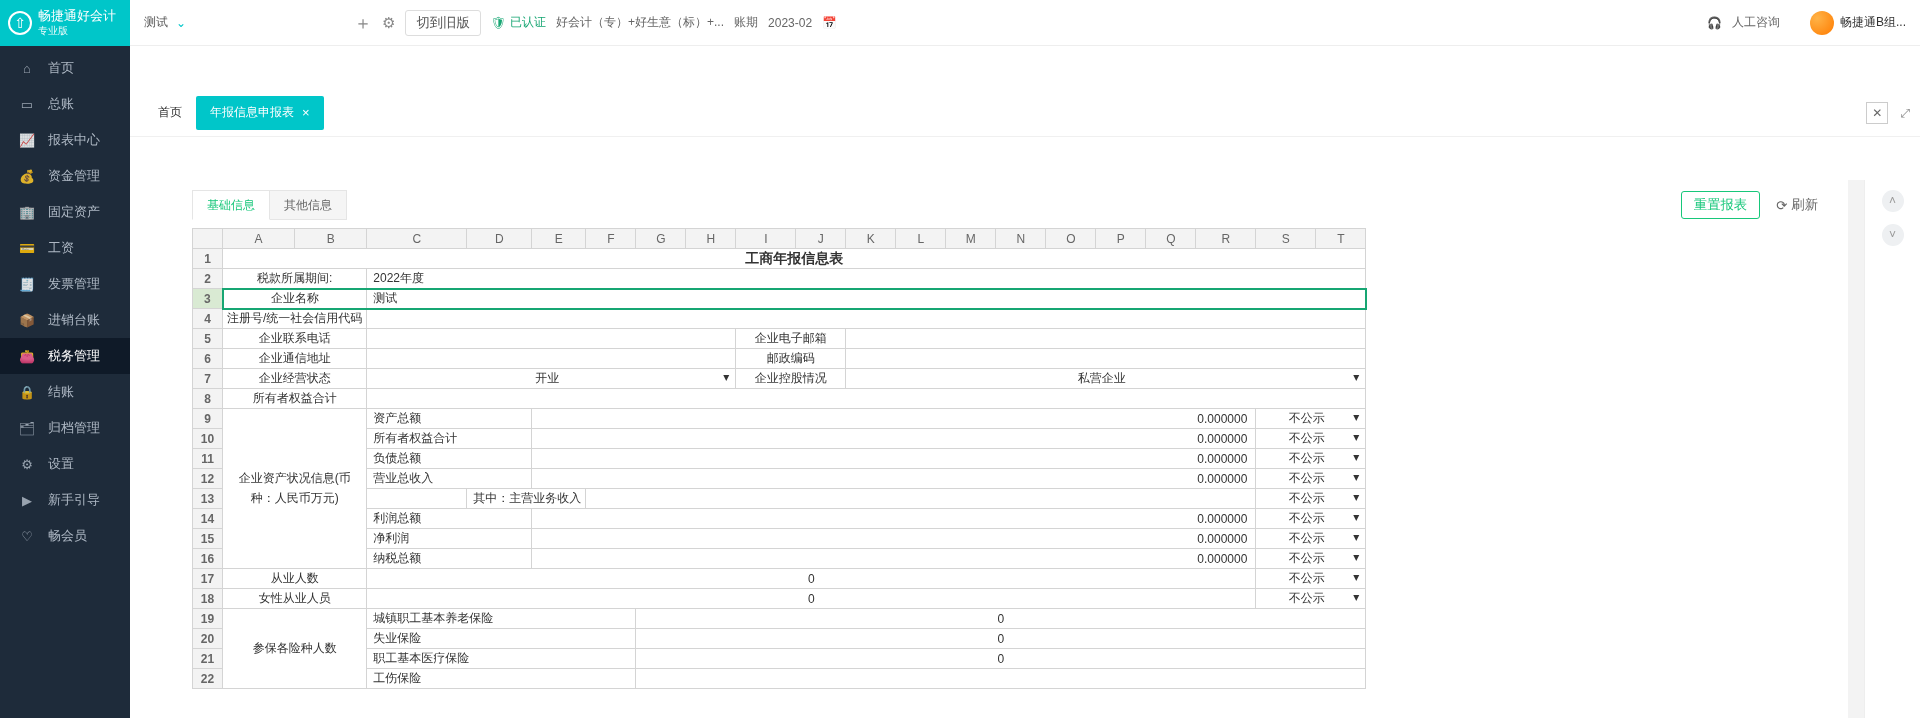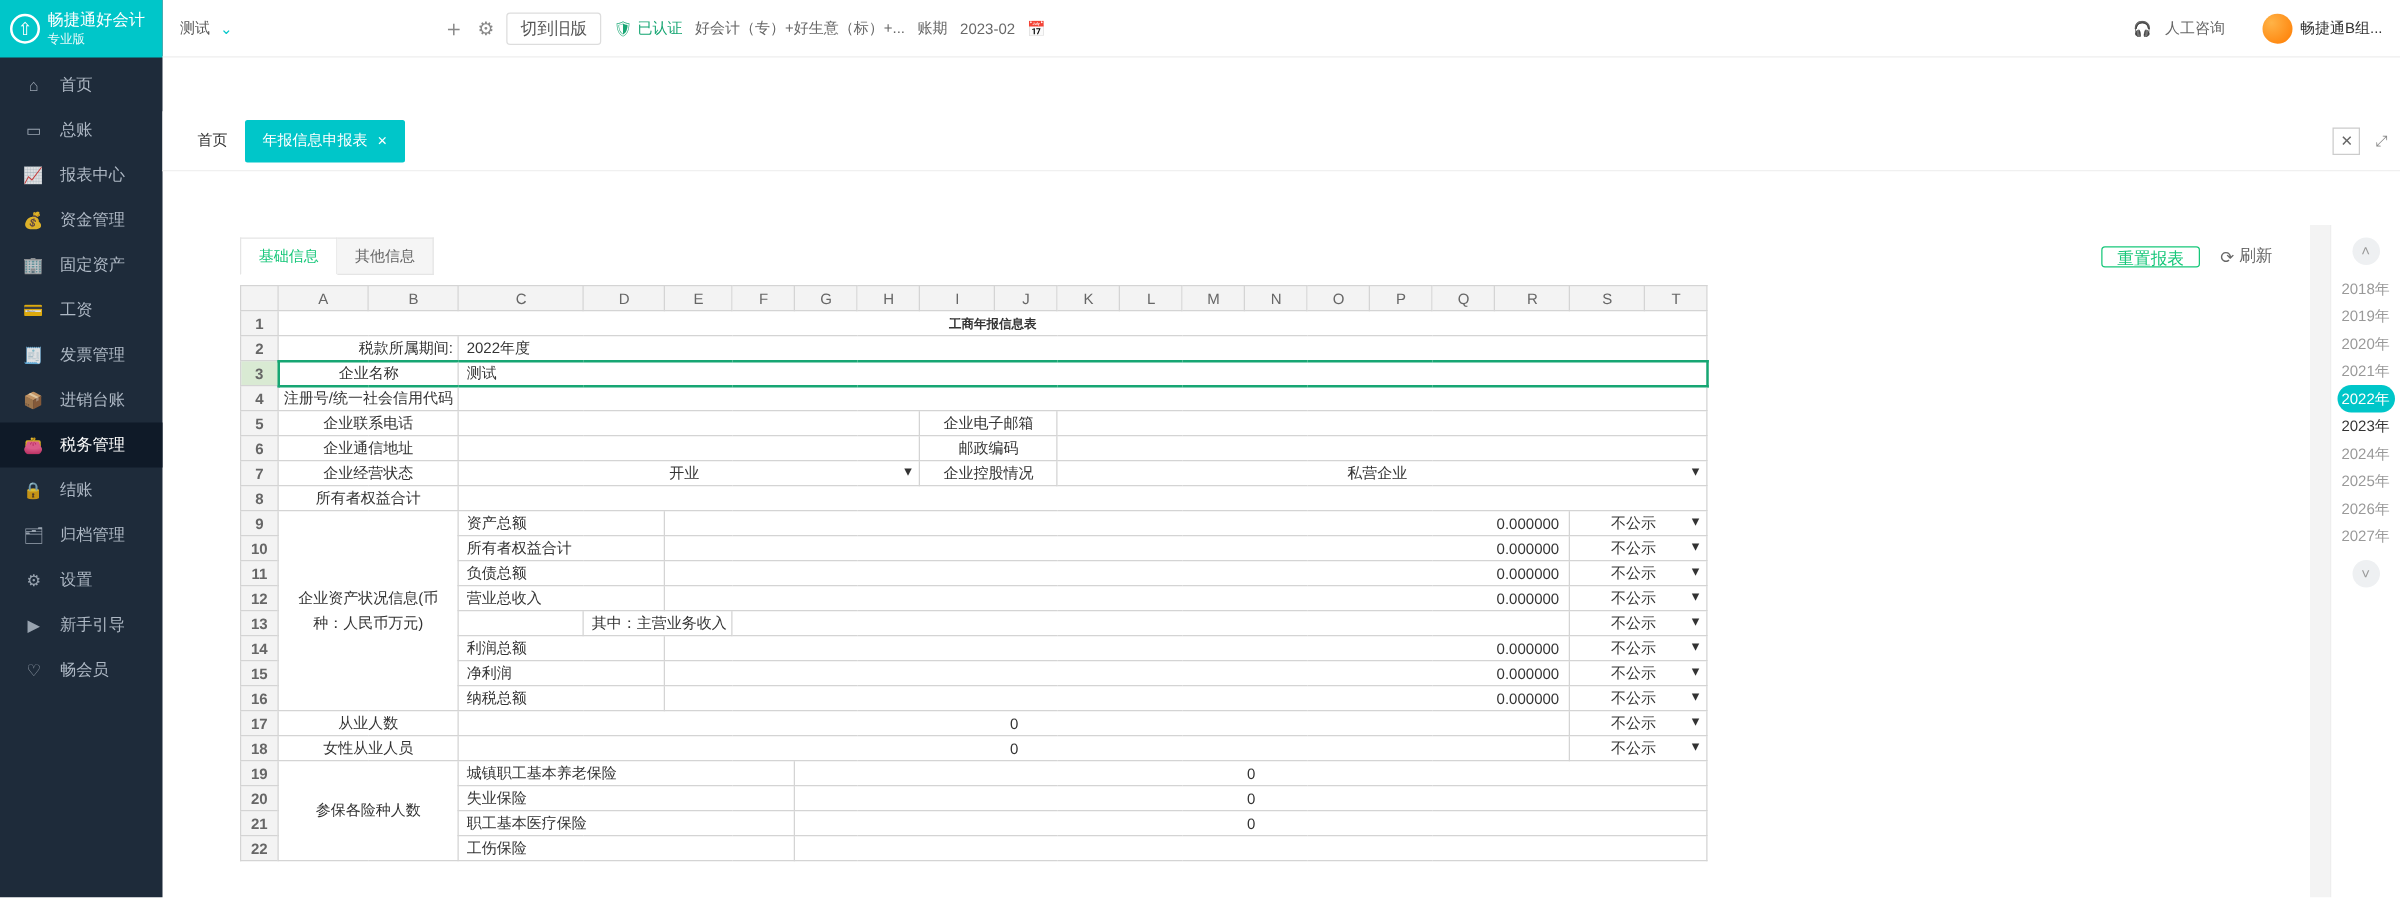--- a/index.html
+++ b/index.html
@@ -32,29 +32,29 @@
 .tabs-right{margin-left:auto;margin-right:10px;display:flex;align-items:center;gap:12px;}
 .close-sq{width:22px;height:22px;border:1px solid #ccc;display:flex;align-items:center;justify-content:center;cursor:pointer;color:#666;}
 .content{flex:1;display:flex;min-height:0;padding-left:48px;}
 .sheet-wrap{flex:1;display:flex;flex-direction:column;padding:10px 0 0 14px;min-width:0;}
 .subtabs-row{display:flex;align-items:center;}
 .subtabs{display:flex;height:30px;}
 .subtab{padding:0 14px;display:flex;align-items:center;cursor:pointer;background:#f5f5f5;color:#666;border:1px solid #e5e5e5;}
 .subtab + .subtab{border-left:none;}
 .subtab.active{background:#fff;color:#17c77a;border-bottom-color:#fff;}
 .tool-btns{margin-left:auto;margin-right:24px;display:flex;gap:10px;align-items:center;}
-.btn-outline-green{border:1px solid #17c77a;color:#17c77a;background:#fff;height:17px;padding:0 12px;border-radius:3px;cursor:pointer;}
+.btn-outline-green{border:1px solid #17c77a;color:#17c77a;background:#fff;height:28px;padding:0 12px;border-radius:3px;cursor:pointer;}
 .btn-plain{border:none;background:#fff;color:#666;height:28px;padding:0 6px;cursor:pointer;display:flex;align-items:center;gap:4px;}
 .grid-area{flex:1;overflow:auto;margin-top:8px;position:relative;}
 table.sp{border-collapse:collapse;table-layout:fixed;}
 table.sp th,table.sp td{border:1px solid #d4d4d4;height:20px;font-size:12px;text-align:center;background:#fff;vertical-align:middle;padding:0 4px;white-space:nowrap;overflow:hidden;}
 table.sp .colhdr{background:#f3f3f3;color:#666;font-weight:normal;}
 table.sp .rowhdr{background:#f3f3f3;color:#666;width:30px;}
 table.sp td.lbl{background:#fff;text-align:center;}
-.wtitle{font-size:10px;font-weight:bold;}
+.wtitle{font-size:14px;font-weight:bold;}
 .num{text-align:right !important;padding-right:8px !important;}
 .dd{text-align:center;}
 .dd::after{content:"▾";float:right;margin-right:2px;color:#333;}
 .sel-cell-left{border-left:2px solid #17a673 !important;}
 .sel-cell-top{border-top:2px solid #17a673 !important;}
 .sel-cell-bottom{border-bottom:2px solid #17a673 !important;}
 .sel-cell-right{border-right:2px solid #17a673 !important;}
 .years{width:56px;border-left:1px solid #eee;display:flex;flex-direction:column;align-items:center;padding-top:6px;gap:4px;}
 .year{width:46px;height:22px;border-radius:11px;display:flex;align-items:center;justify-content:center;color:#999;font-size:12px;cursor:pointer;}
 .year.on{background:#00c6c9;color:#fff;}
@@ -247,21 +247,21 @@
                   <th class="colhdr">T</th>
                 </tr>
               </thead>
               <tbody>
                 <tr>
                   <th class="rowhdr">1</th>
                   <td class="lbl" colspan="20"><span class="wtitle">工商年报信息表</span></td>
                 </tr>
                 <tr>
                   <th class="rowhdr">2</th>
-                  <td class="lbl" colspan="2" style="text-align:right">税款所属期间:</td>
+                  <td class="lbl" colspan="2" style="">税款所属期间:</td>
                   <td class="ta-left" colspan="18">2022年度</td>
                 </tr>
                 <tr>
                   <th class="rowhdr" style="background:#d9ead3">3</th>
                   <td class="lbl sel-cell-left sel-cell-top sel-cell-bottom" colspan="2">企业名称</td>
                   <td class="ta-left sel-cell-top sel-cell-bottom sel-cell-right" colspan="18">测试</td>
                 </tr>
                 <tr>
                   <th class="rowhdr">4</th>
                   <td class="lbl" colspan="2">注册号/统一社会信用代码</td>
@@ -378,29 +378,17 @@
                 </tr>
               </tbody>
             </table>
         </div>
       </div>
 
       <div class="scr"></div>
 
       <div class="years">
         <div class="yr-arrow">˄</div>
-        <div id="years">
-            <div class="year">2018年</div>
-            <div class="year">2019年</div>
-            <div class="year">2020年</div>
-            <div class="year">2021年</div>
-            <div class="year on">2022年</div>
-            <div class="year dark">2023年</div>
-            <div class="year">2024年</div>
-            <div class="year">2025年</div>
-            <div class="year">2026年</div>
-            <div class="year">2027年</div>
-          </div>
         <div class="yr-arrow">˅</div>
       </div>
     </div>
   </div>
 </div>
 
 </body></html>

